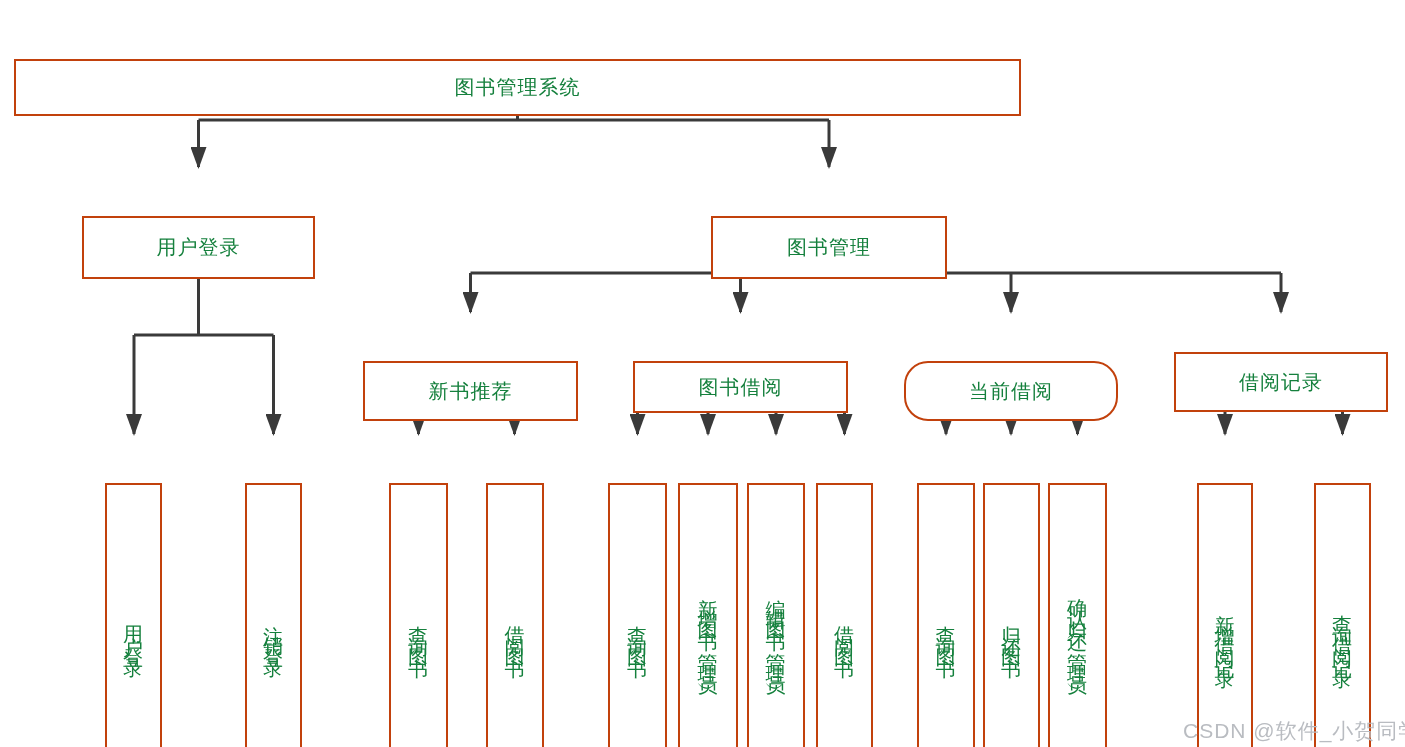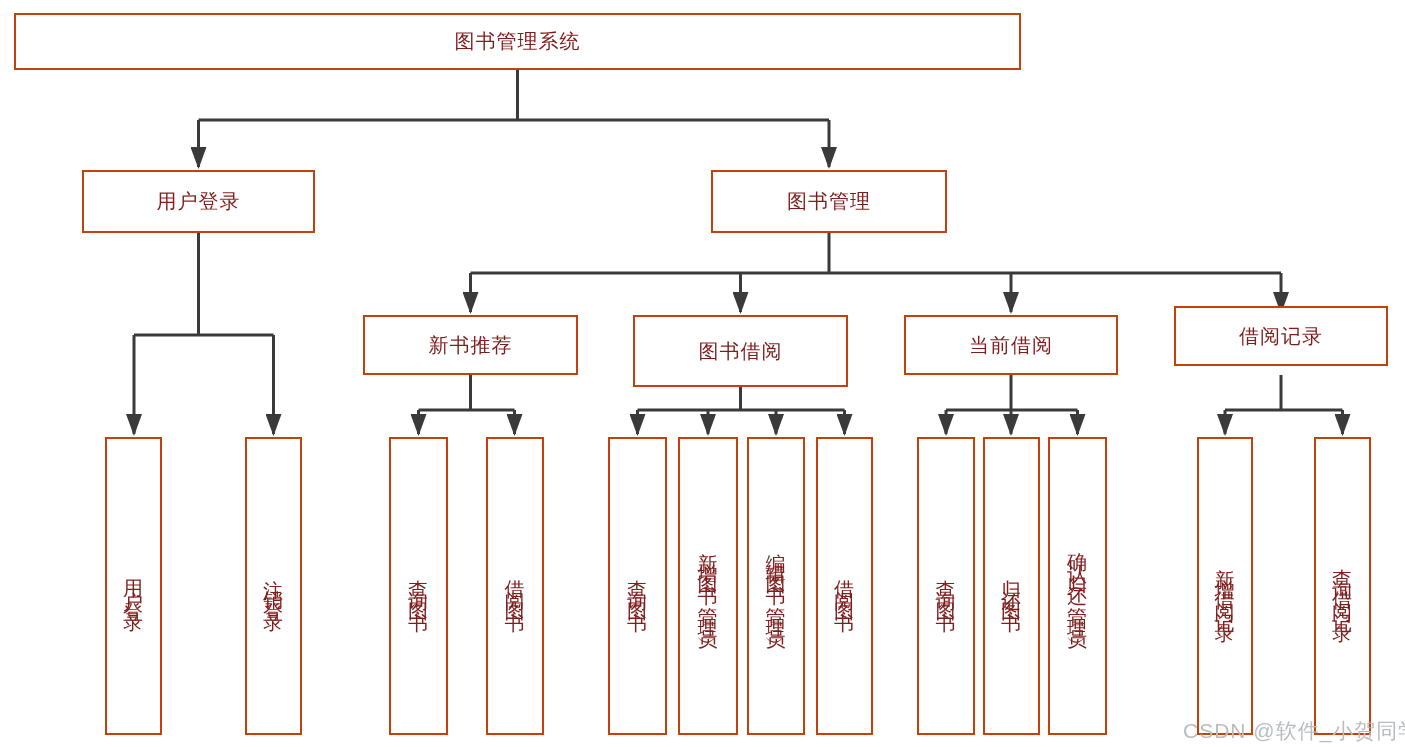--- a/index.html
+++ b/index.html
@@ -23,24 +23,25 @@
   .ln {
     stroke: #3a3a3a;
     stroke-width: 3;
     fill: none;
   }
   .node {
     position: absolute;
     box-sizing: border-box;
     background: #ffffff;
     border: 2px solid #c2410c;
-    color: #7f1d1d;
+    color: #15803d;
     display: flex;
     align-items: center;
     justify-content: center;
+    margin-top: 46px;
   }
   .h {
     font-size: 20px;
     letter-spacing: 1px;
   }
   .root {
     border-width: 2px;
   }
   .v {
     writing-mode: vertical-lr;
@@ -108,22 +109,22 @@
     <line class="ln" x1="1225" y1="410" x2="1225" y2="434" marker-end="url(#arrow)"></line>
     <line class="ln" x1="1342.5" y1="410" x2="1342.5" y2="434" marker-end="url(#arrow)"></line>
   </svg>
 
   <div class="node h root" style="left:14px; top:13px; width:1007px; height:57px;">图书管理系统</div>
 
   <div class="node h" style="left:82px; top:170px; width:233px; height:63px;">用户登录</div>
   <div class="node h" style="left:363px; top:315px; width:215px; height:60px;">新书推荐</div>
 
   <div class="node h" style="left:711px; top:170px; width:236px; height:63px;">图书管理</div>
-  <div class="node h" style="left:633px; top:315px; width:215px; height:72px;">图书借阅</div>
-  <div class="node h" style="left:904px; top:315px; width:214px; height:60px;">当前借阅</div>
+  <div class="node h" style="left:633px; top:315px; width:215px; height:52px;">图书借阅</div>
+  <div class="node h" style="left:904px; top:315px; width:214px; height:60px;border-radius:24px;">当前借阅</div>
   <div class="node h" style="left:1174px; top:306px; width:214px; height:60px;">借阅记录</div>
 
   <div class="node v" style="left:105px; top:437px; width:57px; height:298px;">用户登录</div>
   <div class="node v" style="left:245px; top:437px; width:57px; height:298px;">注销登录</div>
 
   <div class="node v" style="left:389px; top:437px; width:59px; height:298px;">查询图书</div>
   <div class="node v" style="left:486px; top:437px; width:58px; height:298px;">借阅图书</div>
 
   <div class="node v" style="left:608px; top:437px; width:59px; height:298px;">查询图书</div>
   <div class="node v" style="left:678px; top:437px; width:60px; height:298px;">新增图书（管理员）</div>

